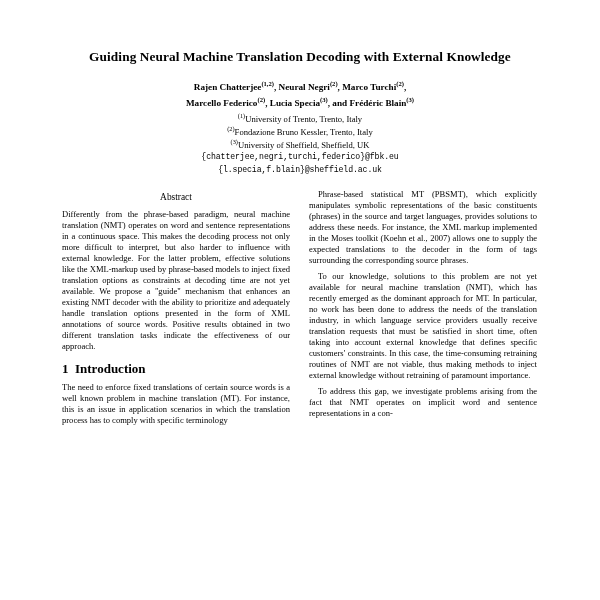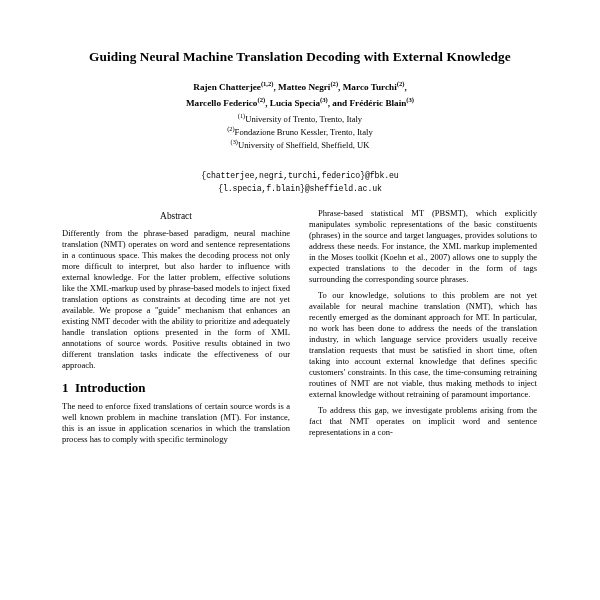--- a/index.html
+++ b/index.html
@@ -48,21 +48,21 @@
   }
   .affil .sup {
     font-size: 6.3px;
     vertical-align: super;
   }
   .emails {
     text-align: center;
     font-family: "Liberation Mono", monospace;
     font-size: 8.2px;
     line-height: 1.5;
-    margin-top: 19px;
+    margin-top: 0;
     letter-spacing: -0.1px;
   }
   .columns {
     display: flex;
     margin-top: 13px;
     gap: 19px;
   }
   .col {
     width: 228px;
     font-size: 8.55px;
@@ -95,21 +95,21 @@
 </style>
 </head>
 <body>
 
 <div class="page">
 
   <div class="title">Guiding Neural Machine Translation Decoding with External Knowledge</div>
 
   <div class="authors">
     <div>
-      <span>Rajen Chatterjee</span><span class="sup">(1,2)</span><span>, Matteo Negri</span><span class="sup">(2)</span><span>, Marco Turchi</span><span class="sup">(2)</span><span>,</span>
+      <span>Rajen Chatterjee</span><span class="sup">(1,2)</span><span>, Neural Negri</span><span class="sup">(2)</span><span>, Marco Turchi</span><span class="sup">(2)</span><span>,</span>
     </div>
     <div>
       <span>Marcello Federico</span><span class="sup">(2)</span><span>, Lucia Specia</span><span class="sup">(3)</span><span>,  and  Frédéric Blain</span><span class="sup">(3)</span>
     </div>
   </div>
 
   <div class="affil">
     <div><span class="sup">(1)</span><span>University of Trento, Trento, Italy</span></div>
     <div><span class="sup">(2)</span><span>Fondazione Bruno Kessler, Trento, Italy</span></div>
     <div><span class="sup">(3)</span><span>University of Sheffield, Sheffield, UK</span></div>

